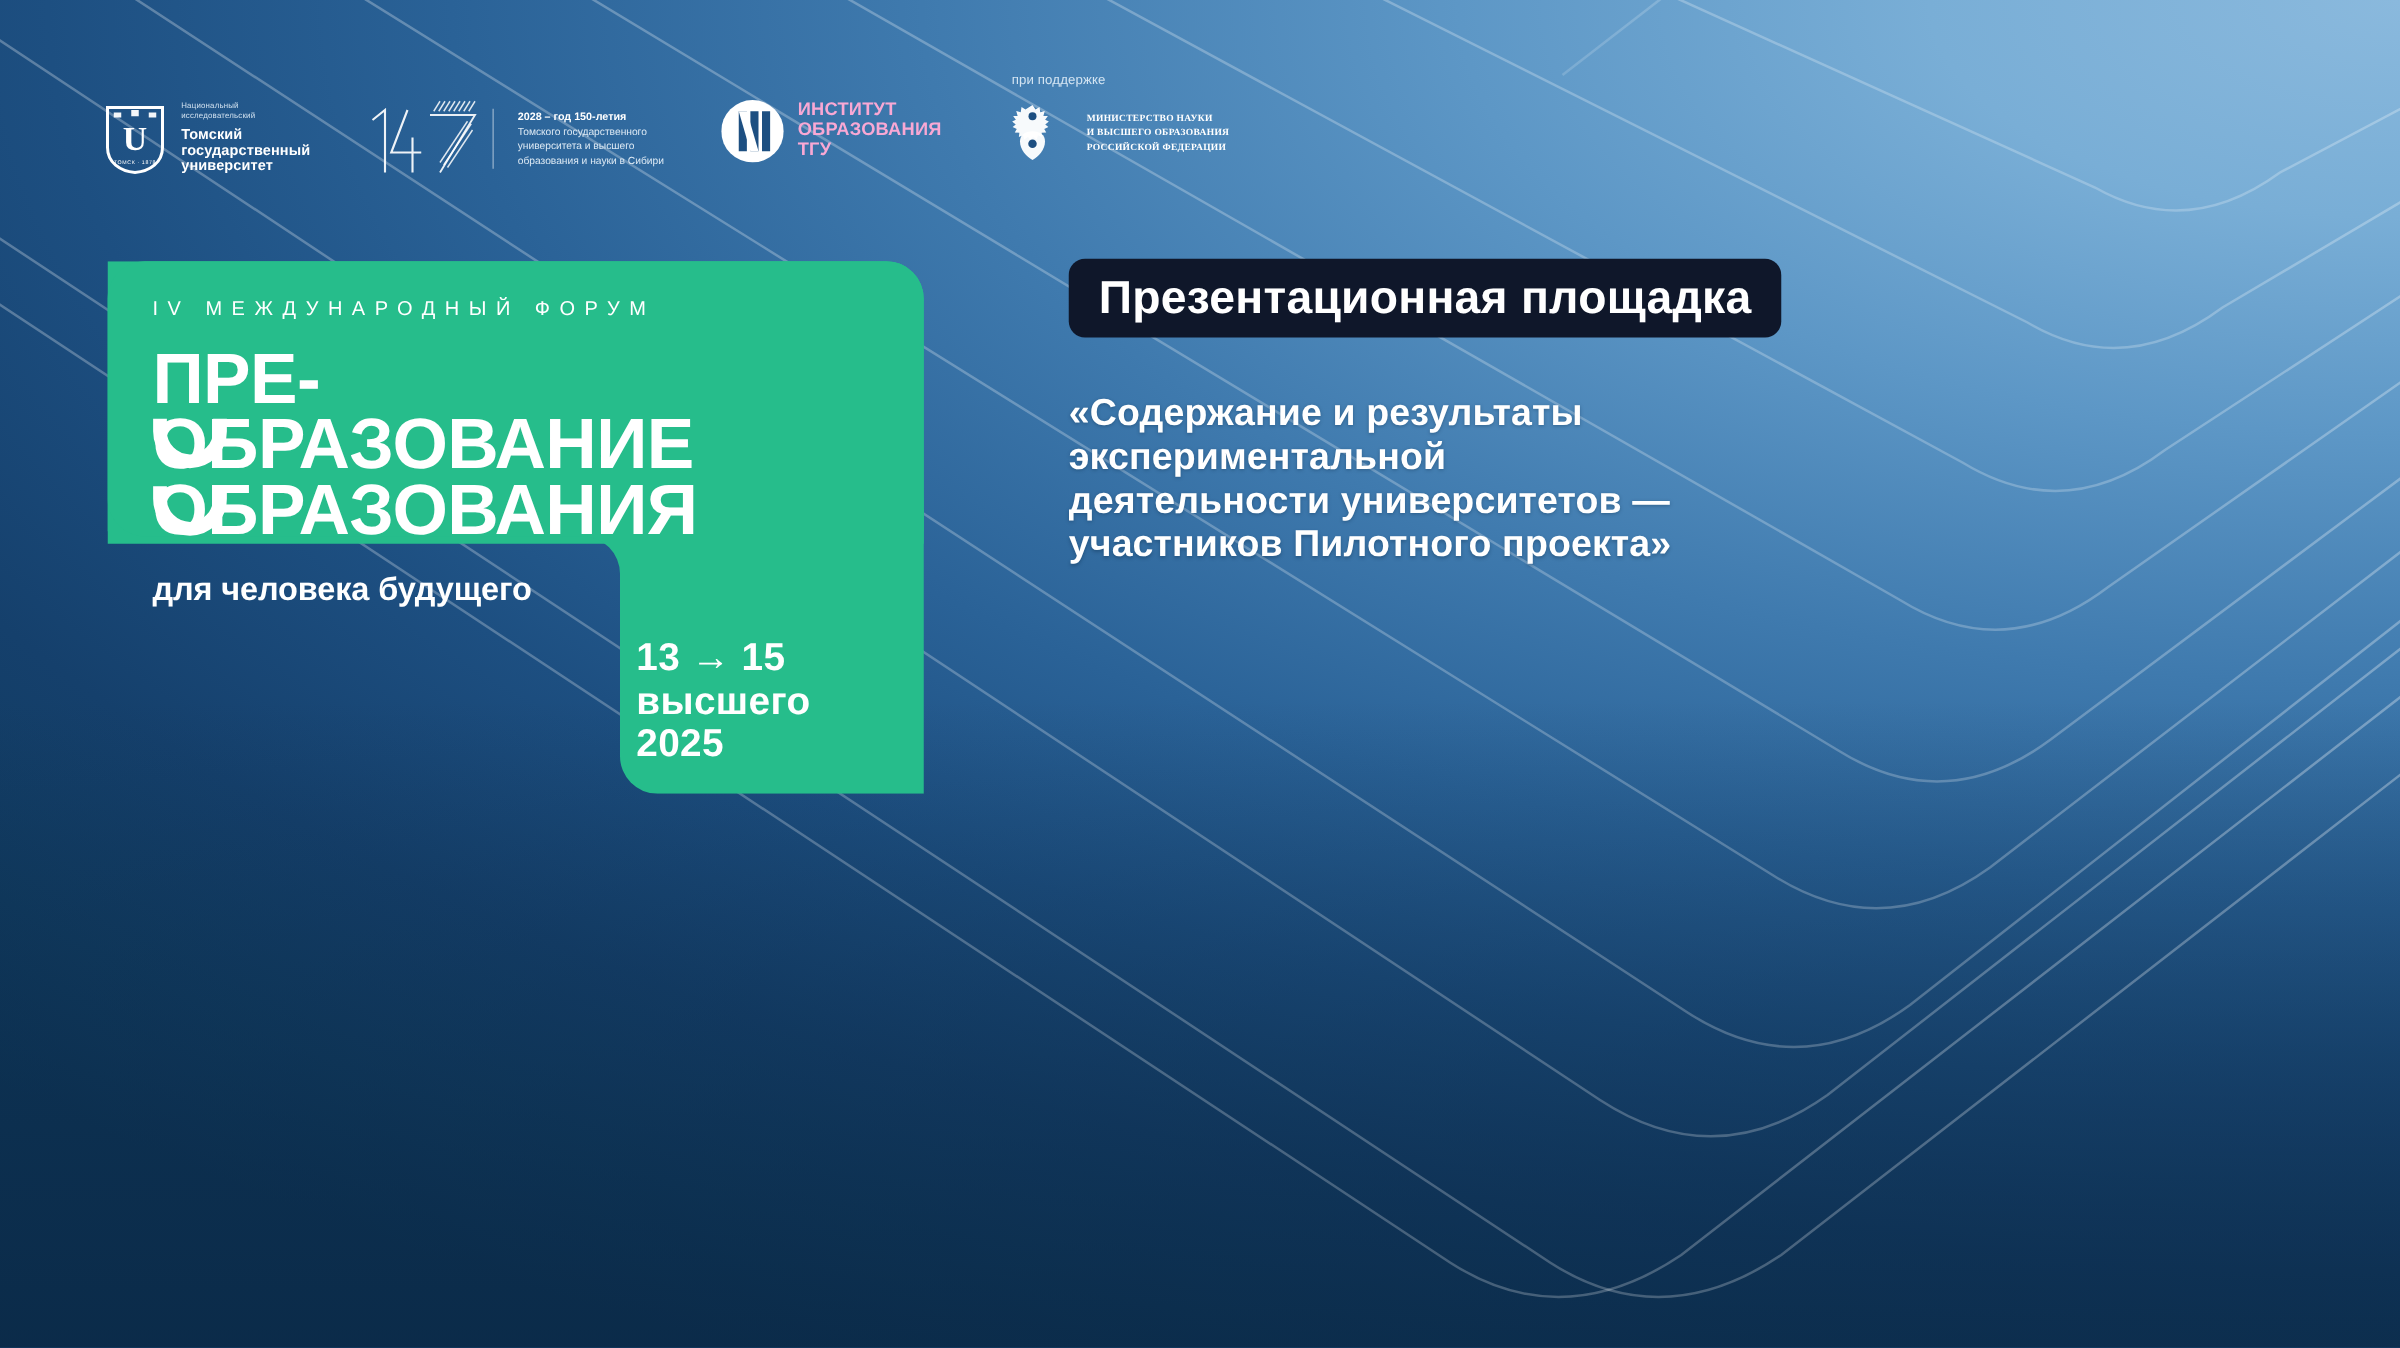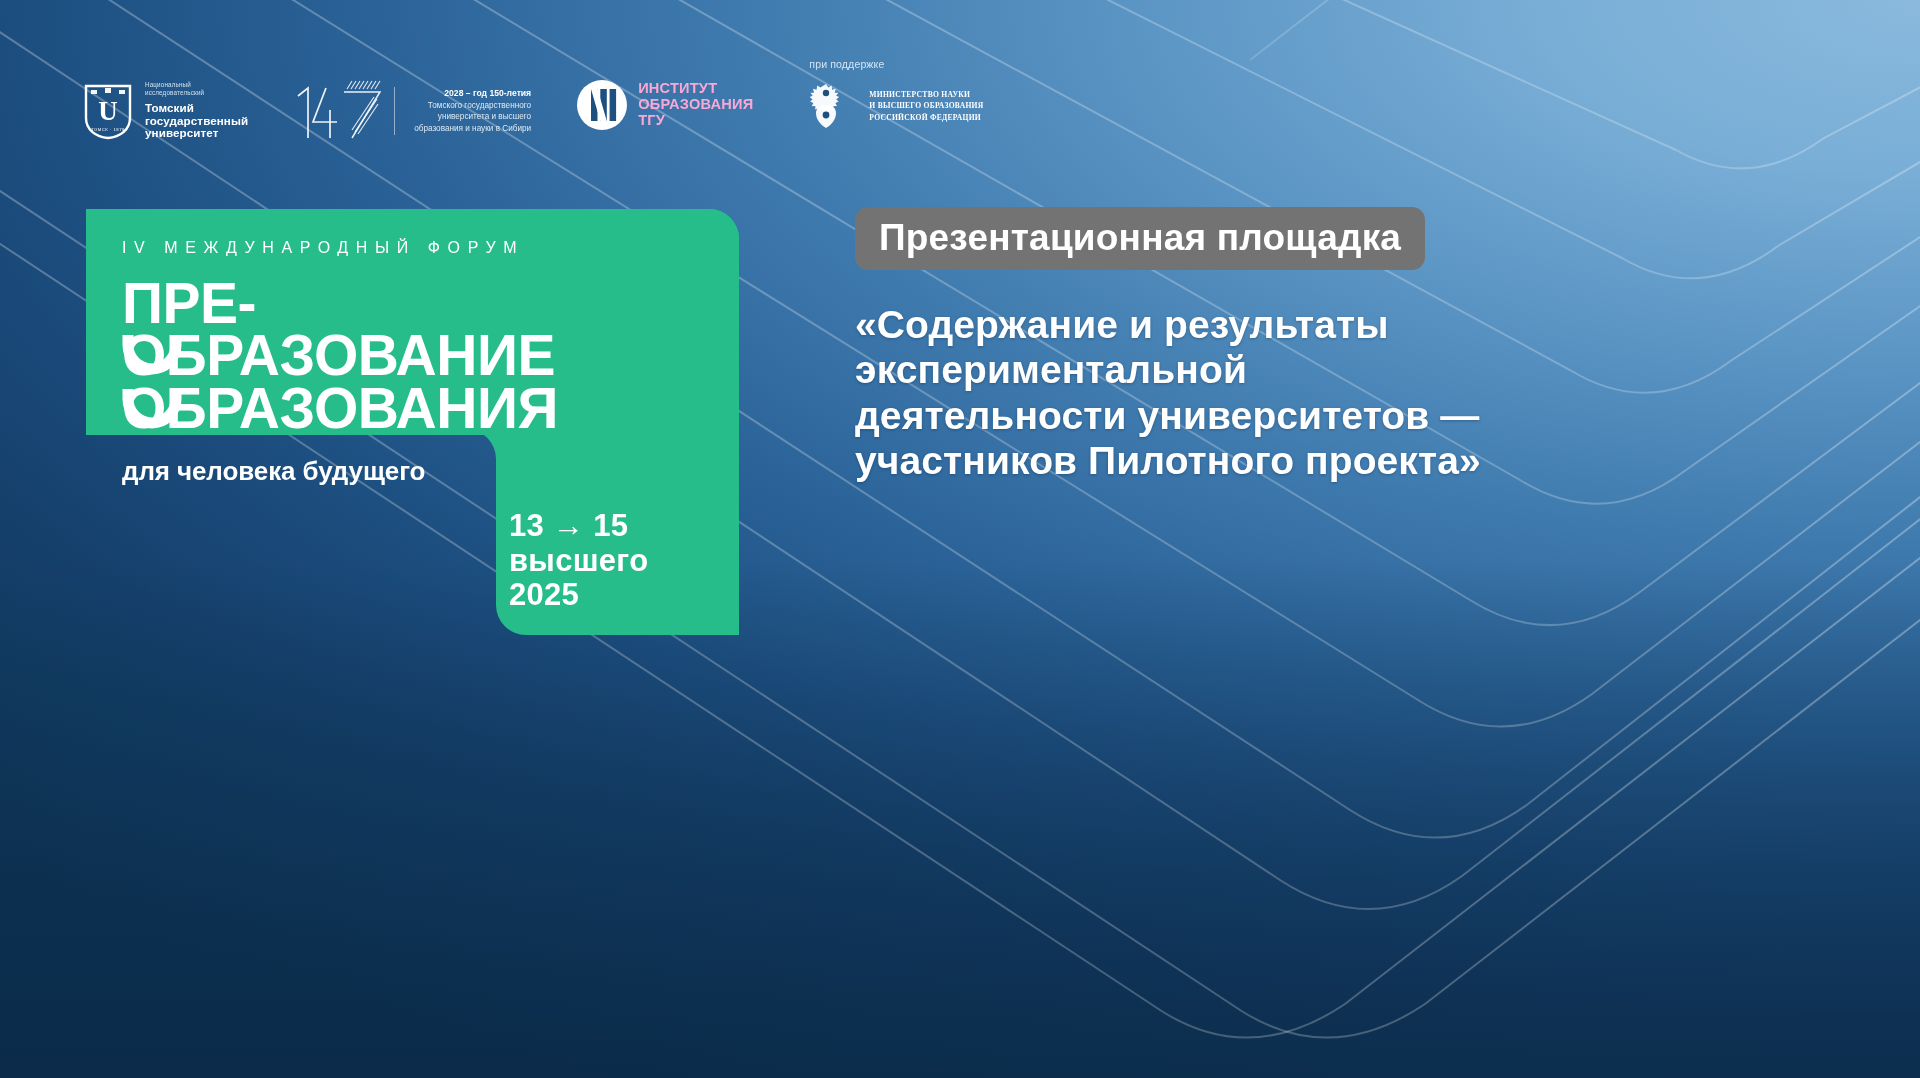--- a/index.html
+++ b/index.html
@@ -36,21 +36,21 @@
   #tsu-logo { gap:11px; align-items:center; }
   #tsu-shield { width:52px; height:60px; flex:none; }
   #tsu-words { color:#fff; line-height:1.12; }
   .tsu-small { font-size:6.3px; letter-spacing:.15px; color:#cfe0ef; line-height:1.35; }
   .tsu-big { font-size:11.6px; font-weight:600; letter-spacing:.1px; }
 
   
   #anniv-logo { margin-left:44px; gap:10px; align-items:center; }
   #anniv-mark { width:92px; height:62px; flex:none; }
   #anniv-divider { width:1px; height:48px; background:rgba(255,255,255,.5); margin-right:9px; }
-  #anniv-text { color:#fff; line-height:1.42; font-size:8.2px;text-align:right; }
+  #anniv-text { color:#fff; line-height:1.42; font-size:8.2px; }
   #anniv-text .t-bold { font-weight:700; font-size:8.6px; }
   #anniv-text .t-reg { color:#dce9f4; }
 
   
   #inst-logo { margin-left:46px; gap:11px; align-items:center; }
   #inst-mark { width:50px; height:50px; flex:none; }
   #inst-text { color:#f9a8d4; font-size:14.6px; font-weight:700; line-height:1.08; letter-spacing:.2px; }
 
   
   #ministry-wrap { margin-left:50px; position:relative; }
@@ -101,32 +101,32 @@
     font-size:31px; font-weight:800; line-height:1.12;
     letter-spacing:.3px;
     width:200px;
   }
   #forum-date .d-row { white-space:nowrap; }
 
   
   #right-col { position:absolute; left:855px; top:207px; width:1040px; }
   #venue-pill {
     display:inline-block;
-    background:#737373;
+    background:#0f172a;
     border-radius:13px;
     padding:11px 24px 13px 24px;
     color:#fff;
     font-size:37px; font-weight:800; letter-spacing:.2px;
     white-space:nowrap;
     line-height:1.06;
   }
   #session-title {
-    margin-top:32px;
+    margin-top:44px;
     color:#fff;
-    font-size:39px; font-weight:800; line-height:1.16;
+    font-size:30px; font-weight:800; line-height:1.16;
     letter-spacing:.1px;
     text-shadow:0 1px 3px rgba(9,36,62,.35);
   }
   #session-title .s-line { white-space:nowrap; display:block; }
 </style>
 </head>
 <body>
 
 <div id="bg-root">
   <div id="bg-gradient"></div>

